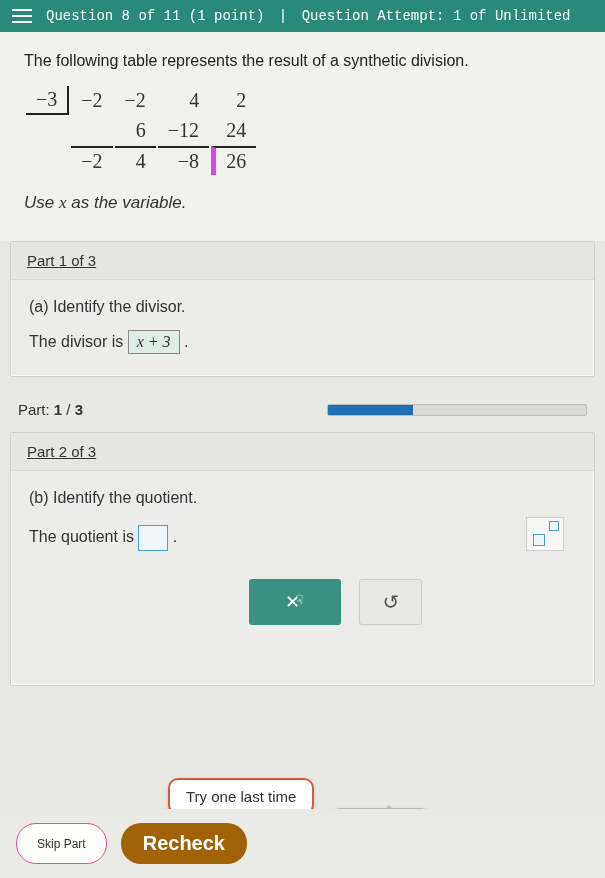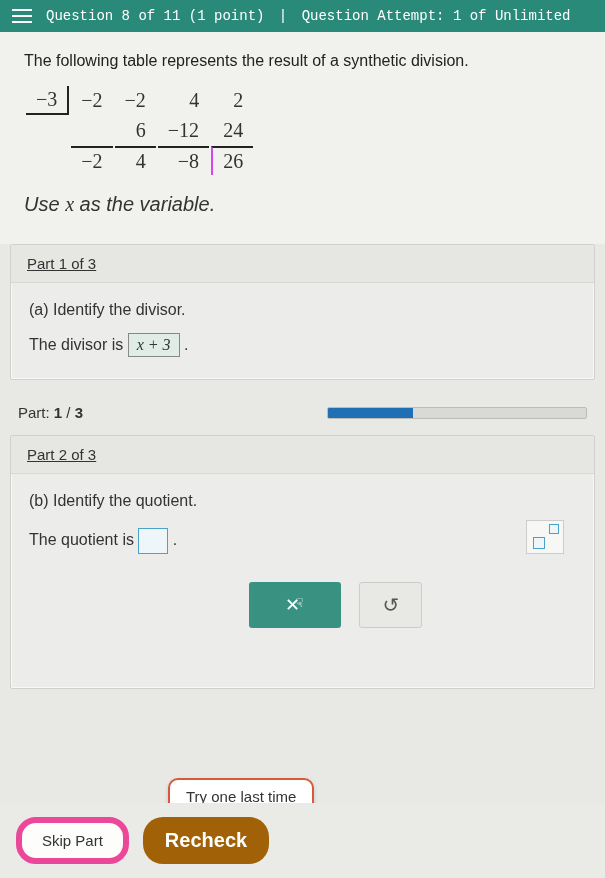--- a/index.html
+++ b/index.html
@@ -42,22 +42,22 @@
       font-family: 'Times New Roman', serif;
       font-size: 20px;
       margin: 4px 0 16px 0;
     }
     .syn-table td { padding: 2px 10px; text-align: right; min-width: 36px;}
     .syn-table .divcell {
       border-right: 2px solid #222;
       border-bottom: 2px solid #222;
     }
     .syn-table .underrow td { border-top: 2px solid #222; }
-    .syn-table .remainder { border-left: 2px solid #d946ef; border-top:2px solid #222;text-align:right;}
-    .usex { font-size: 20px; margin: 16px 0 18px 0; font-style: italic;}
+    .syn-table .remainder { border-left: 5px solid #d946ef; border-top:2px solid #222;text-align:right;}
+    .usex { font-size: 17px; margin: 16px 0 18px 0; font-style: italic;}
     .usex .x { font-style: italic; font-family: 'Times New Roman', serif;}
     .panel {
       background: #ececea;
       border: 1px solid #d0d0cc;
       border-radius: 2px;
       margin: 0 10px 18px 10px;
       box-shadow: inset 0 0 0 1px #f8f8f6;
     }
     .panel-header {
       padding: 10px 16px;
@@ -172,24 +172,24 @@
       position:absolute;
       left:0; bottom:0;
       width:100%;
       padding:14px 16px;
       display:flex;
       gap:14px;
       background: #eaeae6;
     }
     .skip-btn {
       background:#fdfdfc;
-      border:6px solid #ec4899;
+      border:1px solid #ec4899;
       border-radius:20px;
       padding:9px 20px;
-      font-size:15px;
+      font-size:12px;
       cursor:pointer;
       color:#333;
     }
     .recheck-btn{
       background:#a16207;
       border:none;
       border-radius:20px;
       padding:9px 22px;
       font-size:20px;
       font-weight:bold;

